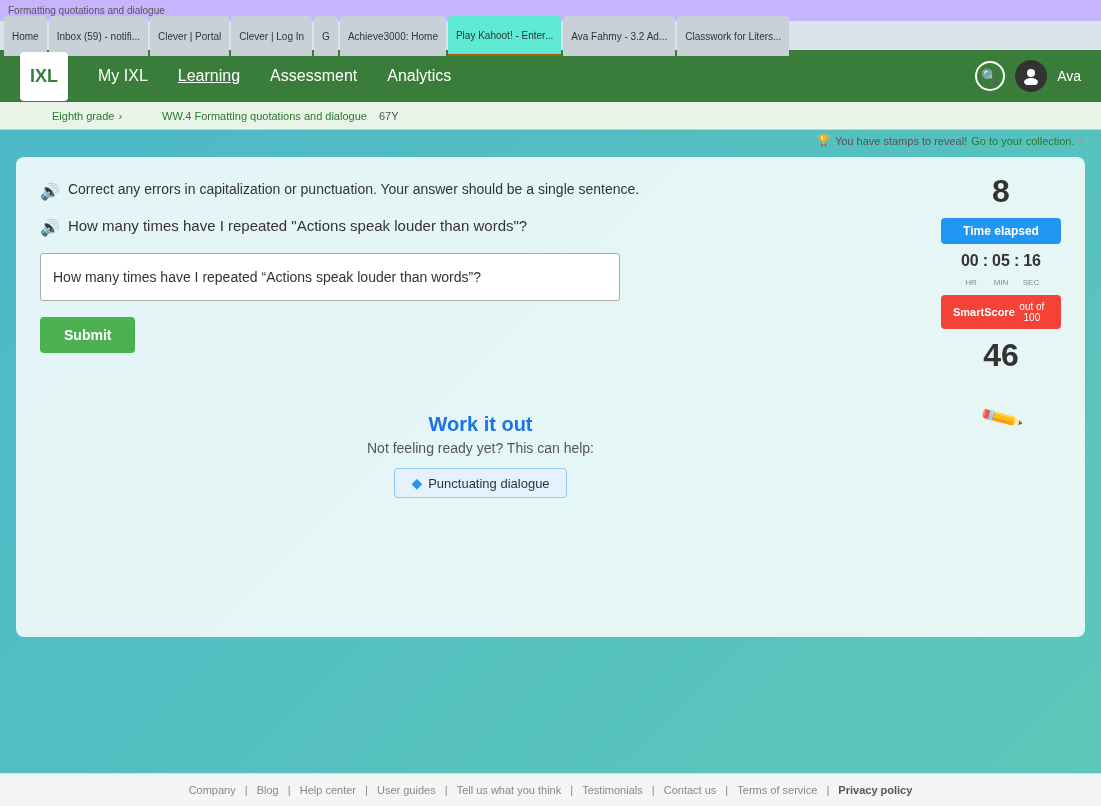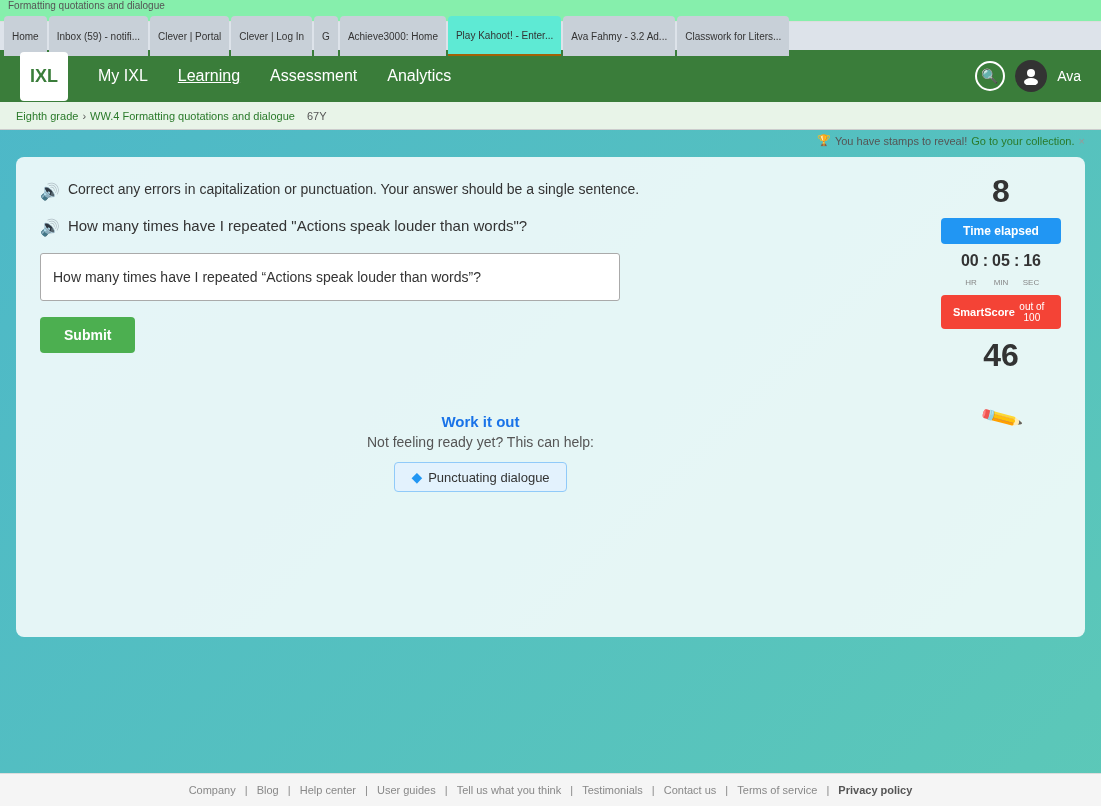--- a/index.html
+++ b/index.html
@@ -6,23 +6,24 @@
     body {
       width: 1101px;
       height: 806px;
       font-family: Arial, sans-serif;
       background: #4db8c8;
       overflow: hidden;
     }
 
     
     .browser-bar {
-      background: #86efac;
+      background: #c4b5fd;
       height: 22px;
       display: flex;
+      align-items: center;
       padding: 0 8px;
       font-size: 10px;
       color: #555;
       border-bottom: 1px solid #ddd;
     }
     .browser-tabs {
       background: #dde3ea;
       height: 28px;
       display: flex;
       align-items: center;
@@ -117,21 +118,21 @@
     .breadcrumb-bar {
       background: #e8f4e8;
       height: 28px;
       display: flex;
       align-items: center;
       padding: 0 16px;
       font-size: 11px;
       color: #555;
       border-bottom: 1px solid #ccc;
     }
-    .breadcrumb-bar a { color: #2a7a2a; text-decoration: none; }
+    .breadcrumb-bar a { color: #2a7a2a; text-decoration: none; margin-left: 36px; }
     .breadcrumb-bar span { margin: 0 4px; }
 
     
     .stamp-bar {
       background: transparent;
       display: flex;
       justify-content: flex-end;
       padding: 4px 16px;
       font-size: 11px;
       color: #555;
@@ -284,21 +285,21 @@
       margin-top: 16px;
     }
 
     
     .work-it-out {
       text-align: center;
       margin-top: 60px;
     }
     .work-it-out-title {
       color: #1a73e8;
-      font-size: 15px;
+      font-size: 20px;
       font-weight: bold;
       margin-bottom: 4px;
     }
     .work-it-out-sub {
       color: #555;
       font-size: 14px;
       margin-bottom: 12px;
     }
     .punctuating-tag {
       display: inline-flex;

